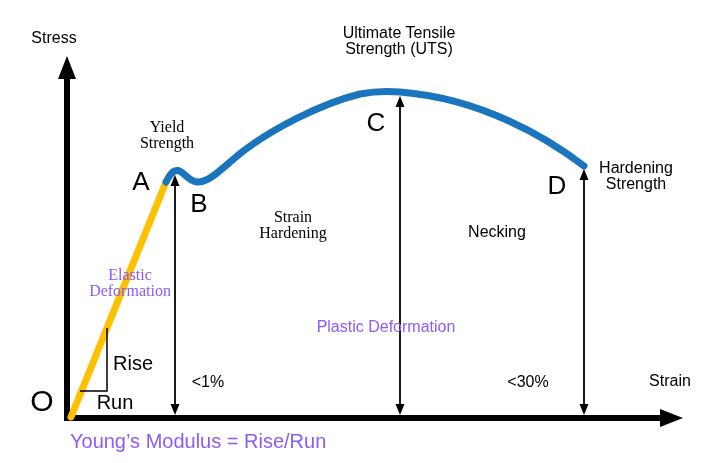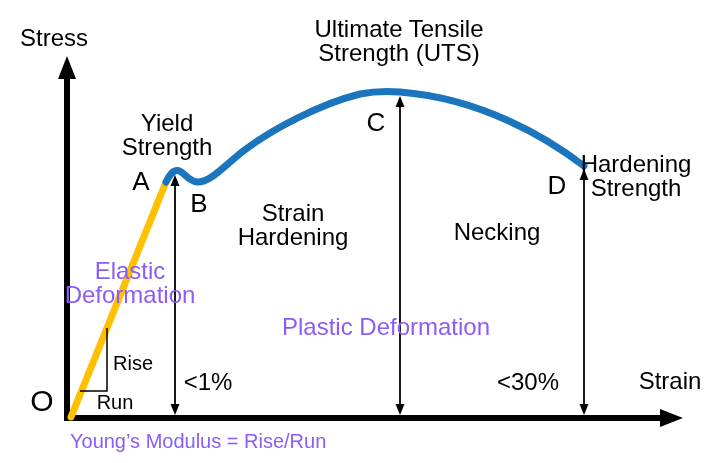--- a/index.html
+++ b/index.html
@@ -8,21 +8,21 @@
     width:711px;height:463px;
     background:#ffffff;
     font-family:"Liberation Sans", sans-serif;
     overflow:hidden;
   }
   .plot-svg{position:absolute;left:0;top:0;}
   .lbl{
     position:absolute;
     transform:translate(-50%,-50%);
     color:#000000;
-    font-size:24px;
+    font-size:16px;
     line-height:1.0;
     text-align:center;
     white-space:nowrap;
     z-index:2;
   }
   .lbl.two-line{line-height:1.0;}
   .lbl.two-line .ln{display:block;}
   .red{color:#8b5cf6;}
   .letter{font-size:26px;}
   .origin{font-size:30px;}
@@ -30,21 +30,21 @@
   .formula{
     position:absolute;
     transform:none;
     font-size:20px;
     color:#8b5cf6;
     white-space:nowrap;
     z-index:2;
   }
   .lh24{line-height:24px;}
   .lh25{line-height:25px;}
-  .lh27{line-height:27px;}
+  .lh27{line-height:27px;font-family:Liberation Serif, serif;}
 </style>
 </head>
 <body>
 
 <div class="canvas">
 
   <svg class="plot-svg" width="711" height="463" viewBox="0 0 711 463">
 
     <line x1="67" y1="76" x2="67" y2="421" stroke-width="6" stroke="#000000"></line>
     <polygon points="67,56 58,79 76,79" fill="#000000"></polygon>

